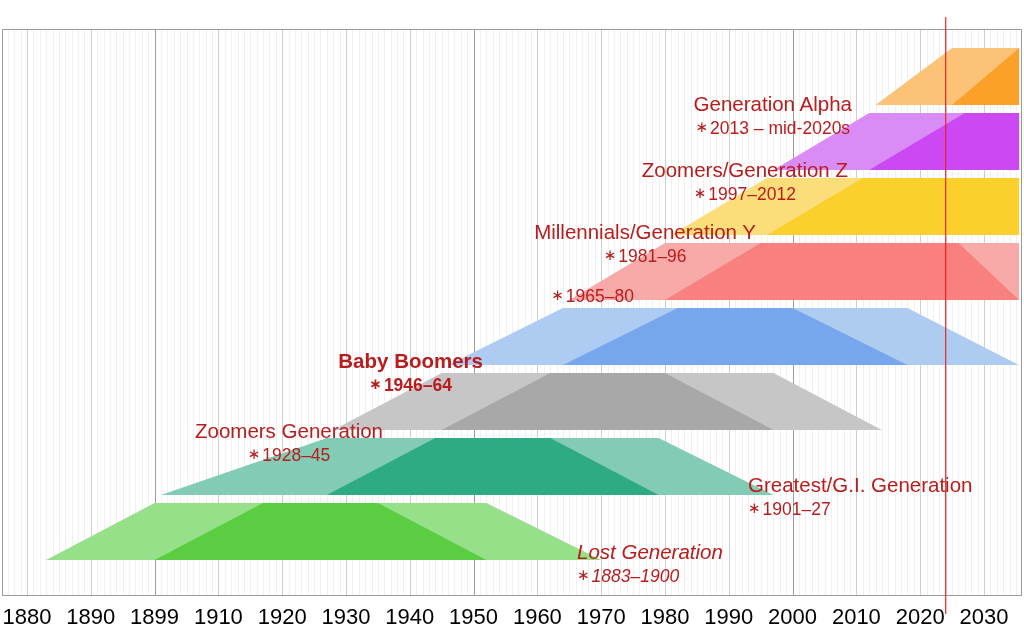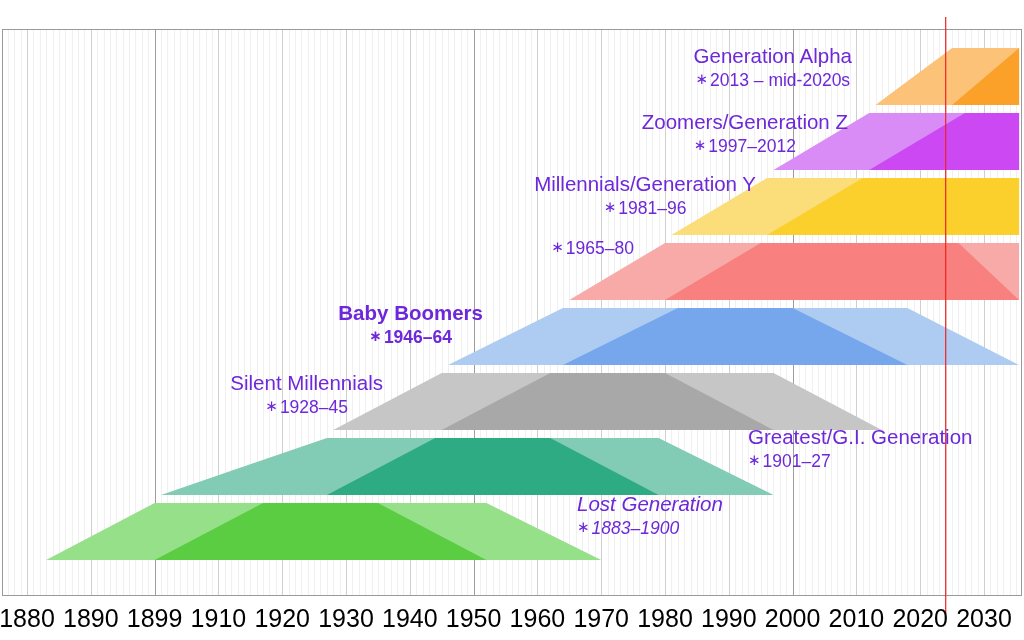--- a/index.html
+++ b/index.html
@@ -2,26 +2,26 @@
 <html><head>
 <meta charset="utf-8">
 <style>
   html,body{margin:0;padding:0;}
   body{
     width:1024px;height:640px;background:#ffffff;
     font-family:"Liberation Sans","DejaVu Sans",sans-serif;
     overflow:hidden;position:relative;
   }
   #chart{position:absolute;left:0;top:0;width:1024px;height:640px;}
-  .lbl{position:absolute;white-space:nowrap;color:#6d28d9;}
+  .lbl{position:absolute;white-space:nowrap;color:#b91c1c;margin-top:48px;}
   .lbl .name{font-size:20.5px;line-height:24px;text-align:right;display:block;}
   .lbl .span{font-size:17.5px;line-height:21px;text-align:center;display:block;}
   .lbl.left .name,.lbl.left .span{text-align:left;}
   .star{font-size:15px;vertical-align:2px;display:inline-block;margin-right:2px;}
-  .tick{position:absolute;font-size:25px;color:#000;text-align:center;
+  .tick{position:absolute;font-size:22px;color:#000;text-align:center;
         transform:translateX(-50%);top:604px;}
 </style>
 </head>
 <body>
 
 <svg id="chart" viewBox="0 0 1024 640" xmlns="http://www.w3.org/2000/svg">
   <g>
     <rect x="2" y="29" width="1020" height="566" fill="#ffffff"></rect>
   </g>
   <g id="grid-minor">
@@ -238,21 +238,21 @@
       <span class="span"><span class="star">∗</span>1981–96</span>
     </div>
     <div class="lbl" style="right: 390px; top: 236px;">
       <span class="span"><span class="star">∗</span>1965–80</span>
     </div>
     <div class="lbl" style="right: 541px; top: 301px; font-weight: bold;">
       <span class="name">Baby Boomers</span>
       <span class="span"><span class="star">∗</span>1946–64</span>
     </div>
     <div class="lbl" style="right: 641px; top: 371px;">
-      <span class="name">Silent Millennials</span>
+      <span class="name">Zoomers Generation</span>
       <span class="span"><span class="star">∗</span>1928–45</span>
     </div>
     <div class="lbl left" style="left: 748px; top: 425px;">
       <span class="name">Greatest/G.I. Generation</span>
       <span class="span"><span class="star">∗</span>1901–27</span>
     </div>
     <div class="lbl left" style="left: 577px; top: 492px; font-style: italic;">
       <span class="name">Lost Generation</span>
       <span class="span"><span class="star">∗</span>1883–1900</span>
     </div>

